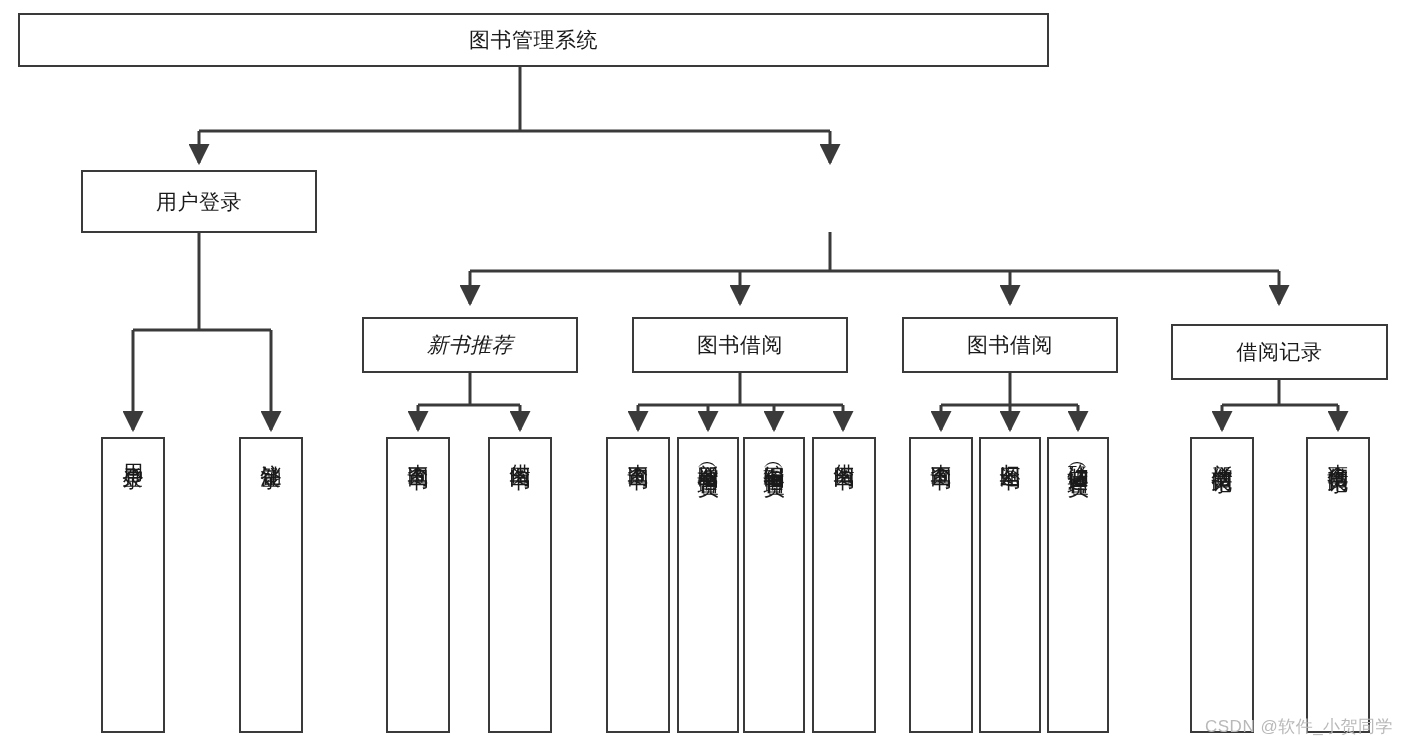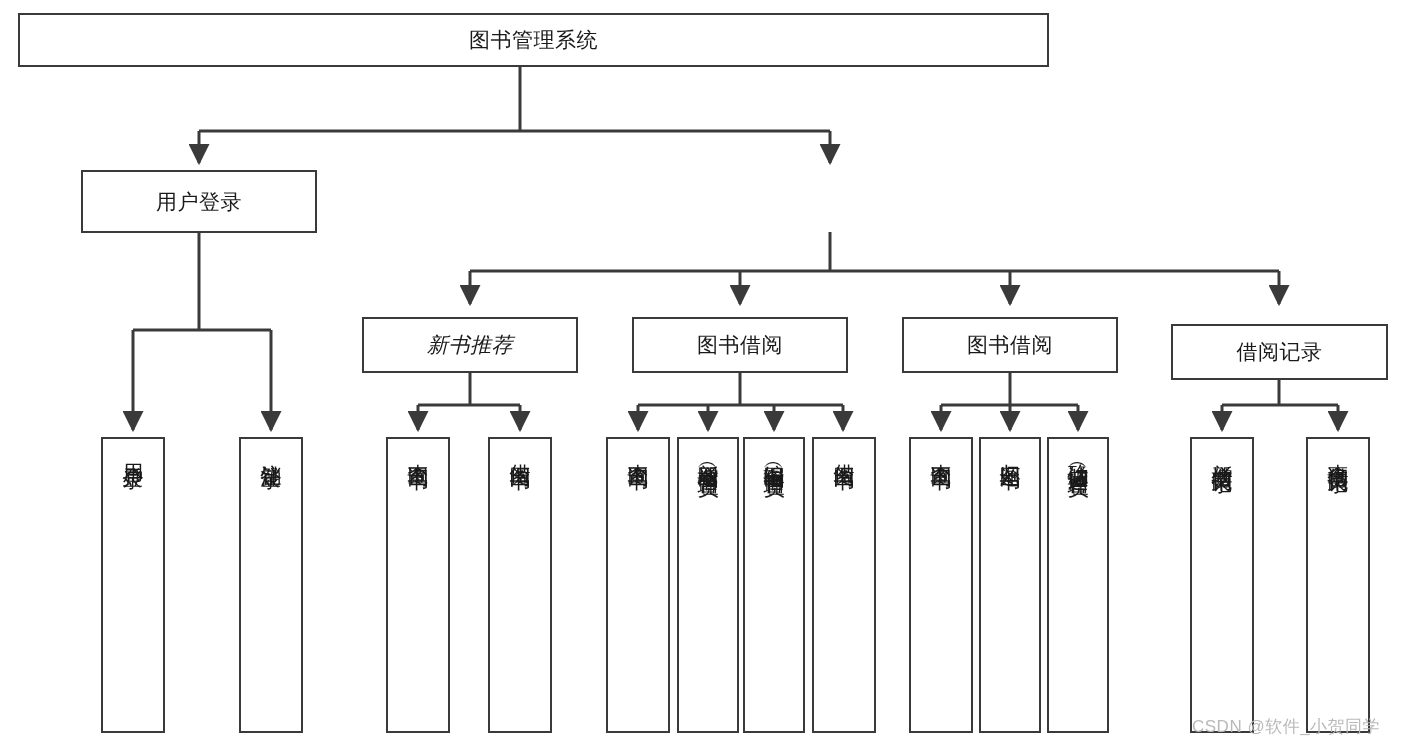--- a/index.html
+++ b/index.html
@@ -57,20 +57,21 @@
     line-height: 1.15;
     letter-spacing: 2px;
     white-space: nowrap;
   }
   .watermark {
     position: absolute;
     font-size: 17px;
     color: #b9b9b9;
     white-space: nowrap;
     letter-spacing: 0.5px;
+    padding-left: 13px;
   }
 </style>
 </head>
 <body>
 
 <div id="canvas">
 
   <svg id="wires" viewBox="0 0 1405 747">
     <defs>
       <marker id="arrow" viewBox="0 0 10 10" refX="9" refY="5" markerWidth="7" markerHeight="7" orient="auto-start-reverse">

